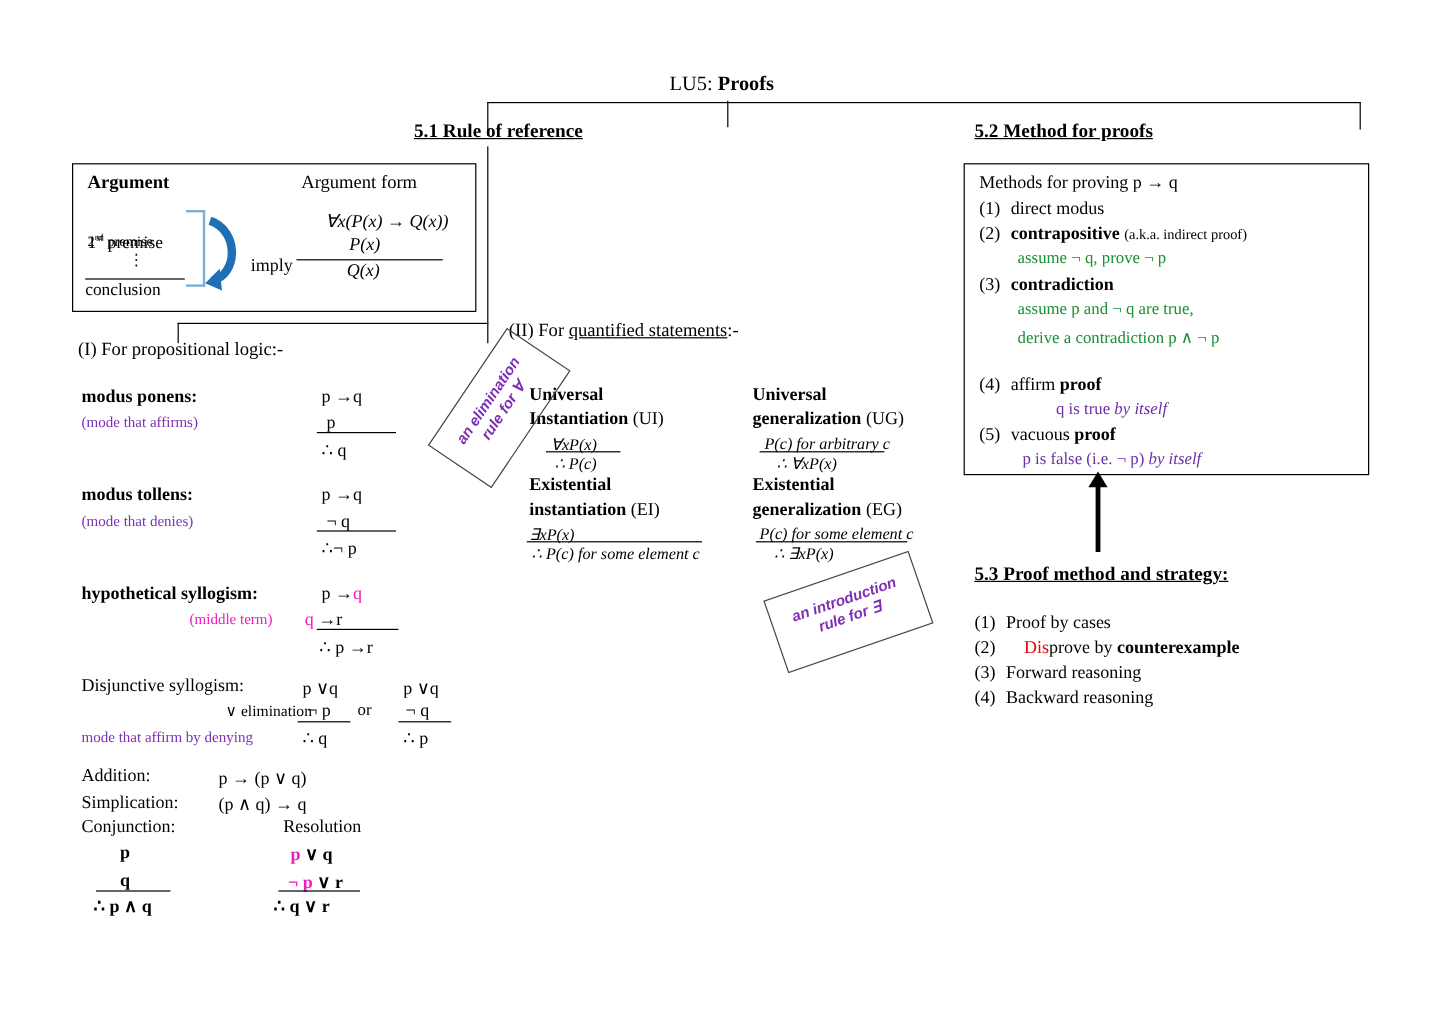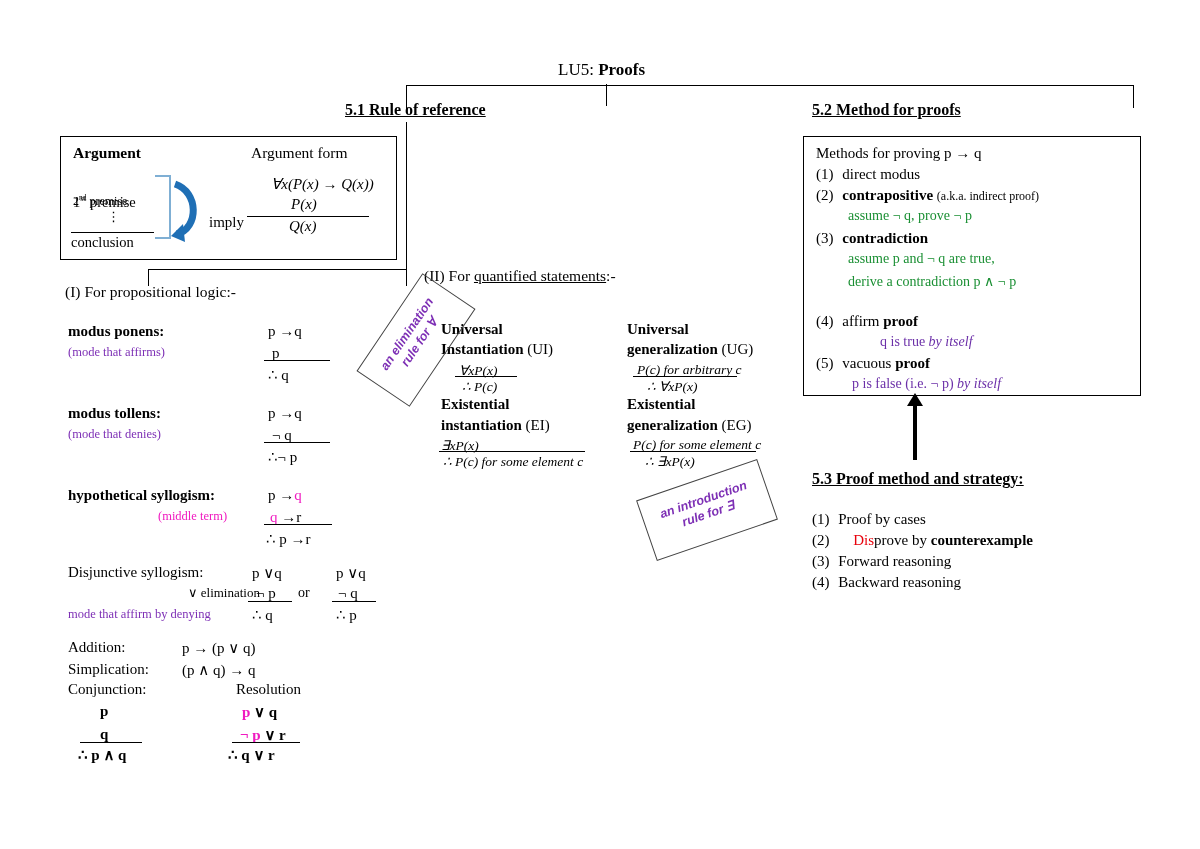--- a/index.html
+++ b/index.html
@@ -104,21 +104,21 @@
   <div class="abs" style="left:268px;top:405px;font-size:15px;">p →q</div>
   <div class="abs" style="left:272px;top:427px;font-size:15px;">¬ q</div>
   <div class="hline" style="left:264px;top:442px;width:66px;"></div>
   <div class="abs" style="left:268px;top:448px;font-size:15px;">∴¬ p</div>
 
   <div class="abs bold" style="left:68px;top:487px;font-size:15px;">hypothetical syllogism:</div>
   <div class="abs magenta" style="left:158px;top:509px;font-size:12.5px;">(middle term)</div>
   <div class="abs" style="left:268px;top:487px;font-size:15px;">
     <span>p →</span><span class="magenta">q</span>
   </div>
-  <div class="abs" style="left:270px;top:509px;font-size:15px;">
+  <div class="abs" style="left:254px;top:509px;font-size:15px;">
     <span class="magenta">q</span><span> →r</span>
   </div>
   <div class="hline" style="left:264px;top:524px;width:68px;"></div>
   <div class="abs" style="left:266px;top:530px;font-size:15px;">∴ p →r</div>
 
   <div class="abs" style="left:68px;top:564px;font-size:15px;">Disjunctive syllogism:</div>
   <div class="abs" style="left:188px;top:585px;font-size:13px;">∨ elimination</div>
   <div class="abs purple" style="left:68px;top:607px;font-size:12.5px;">mode that affirm by denying</div>
 
   <div class="abs" style="left:252px;top:564px;font-size:15px;">p ∨q</div>

